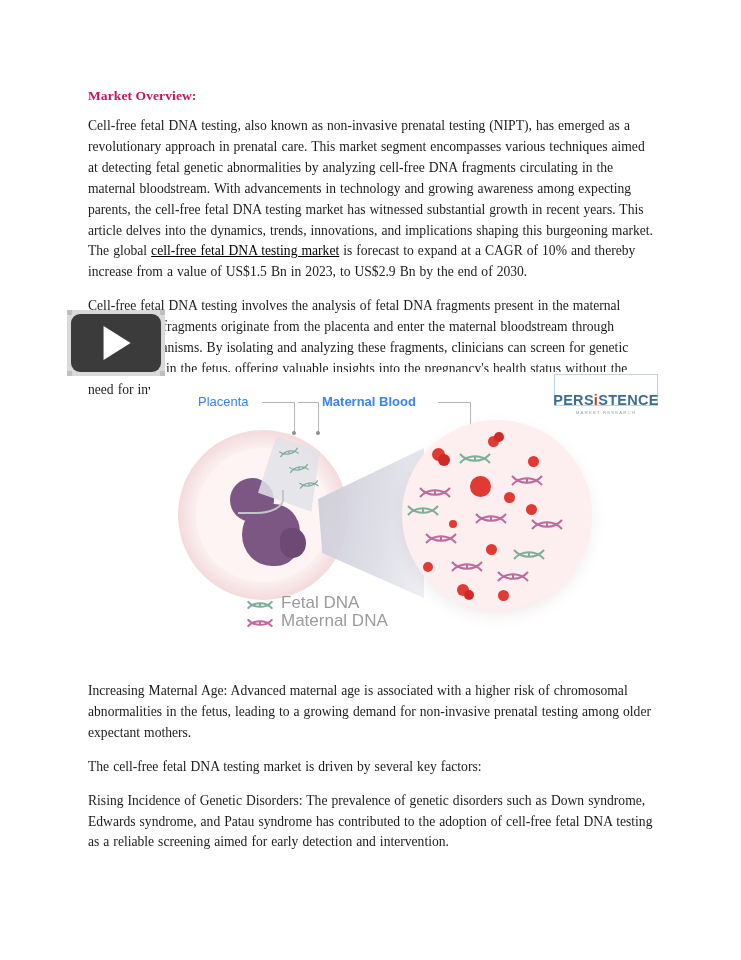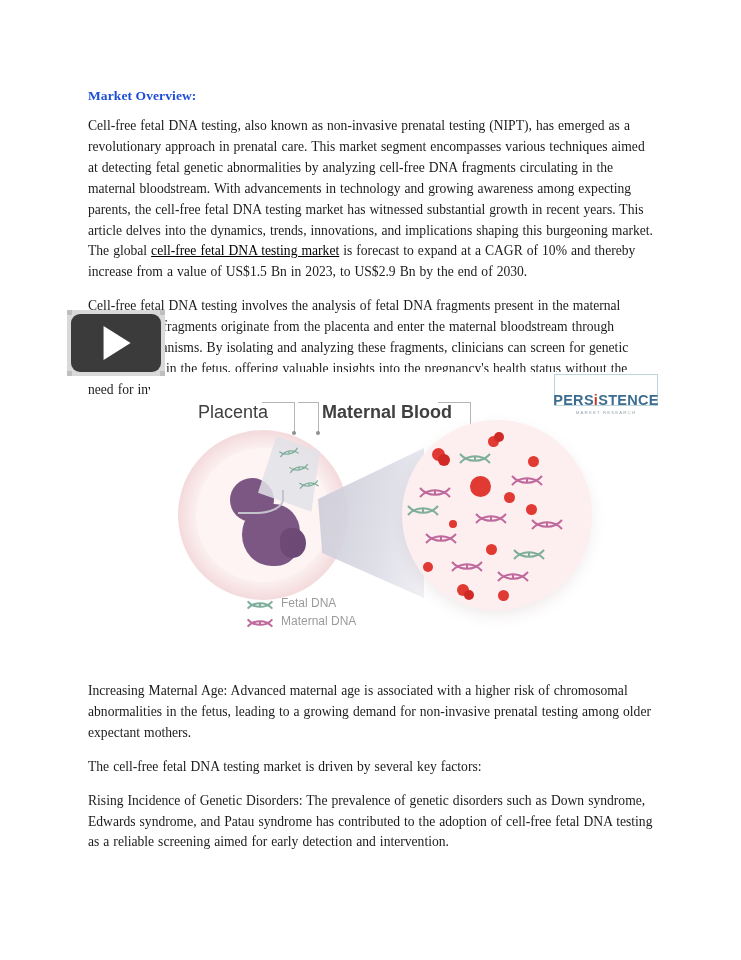--- a/index.html
+++ b/index.html
@@ -28,21 +28,21 @@
     top: 88px;
     width: 566px;
   }
 
   h2.section-head {
     font-family: "Liberation Serif", "DejaVu Serif", serif;
     font-size: 13.5px;
     font-weight: bold;
     margin: 0 0 12px 0;
     letter-spacing: 0.1px;
-    color: #1d4ed8;
+    color: #be185d;
   }
   h2.section-head.dynamics {
     margin: 0 0 15px 0;
   }
   p.body-text {
     font-size: 13.6px;
     line-height: 20.9px;
     margin: 0 0 13px 0;
     text-align: left;
     color: #1b1b1b;
@@ -138,24 +138,23 @@
     letter-spacing: 1.1px;
     color: #9aa7ad;
     margin-top: 3px;
     white-space: nowrap;
   }
 
   
   .ig-label {
     position: absolute;
     font-family: "Liberation Sans", sans-serif;
-    font-size: 18px;
-    color: #404040;
+    font-size: 13px;
+    color: #3b82f6;
     white-space: nowrap;
-    margin-top: 8px;
   }
   .lbl-placenta { left: 48px; top: 22px; }
   .lbl-maternal { left: 172px; top: 22px; font-weight: bold; }
 
   .leader {
     position: absolute;
     background: #b5b5b5;
   }
   .leader.h { height: 1px; }
   .leader.v { width: 1px; }
@@ -267,21 +266,21 @@
     display: flex;
     align-items: center;
     height: 18px;
   }
   .legend-row .key {
     width: 28px; height: 12px;
     margin-right: 7px;
   }
   .legend-row .txt {
     font-family: "Liberation Sans", sans-serif;
-    font-size: 12px;
+    font-size: 17px;
     color: #9b9b9b;
     white-space: nowrap;
   }
 </style>
 </head>
 <body>
 
 <div class="page">
 
   <div class="content">

